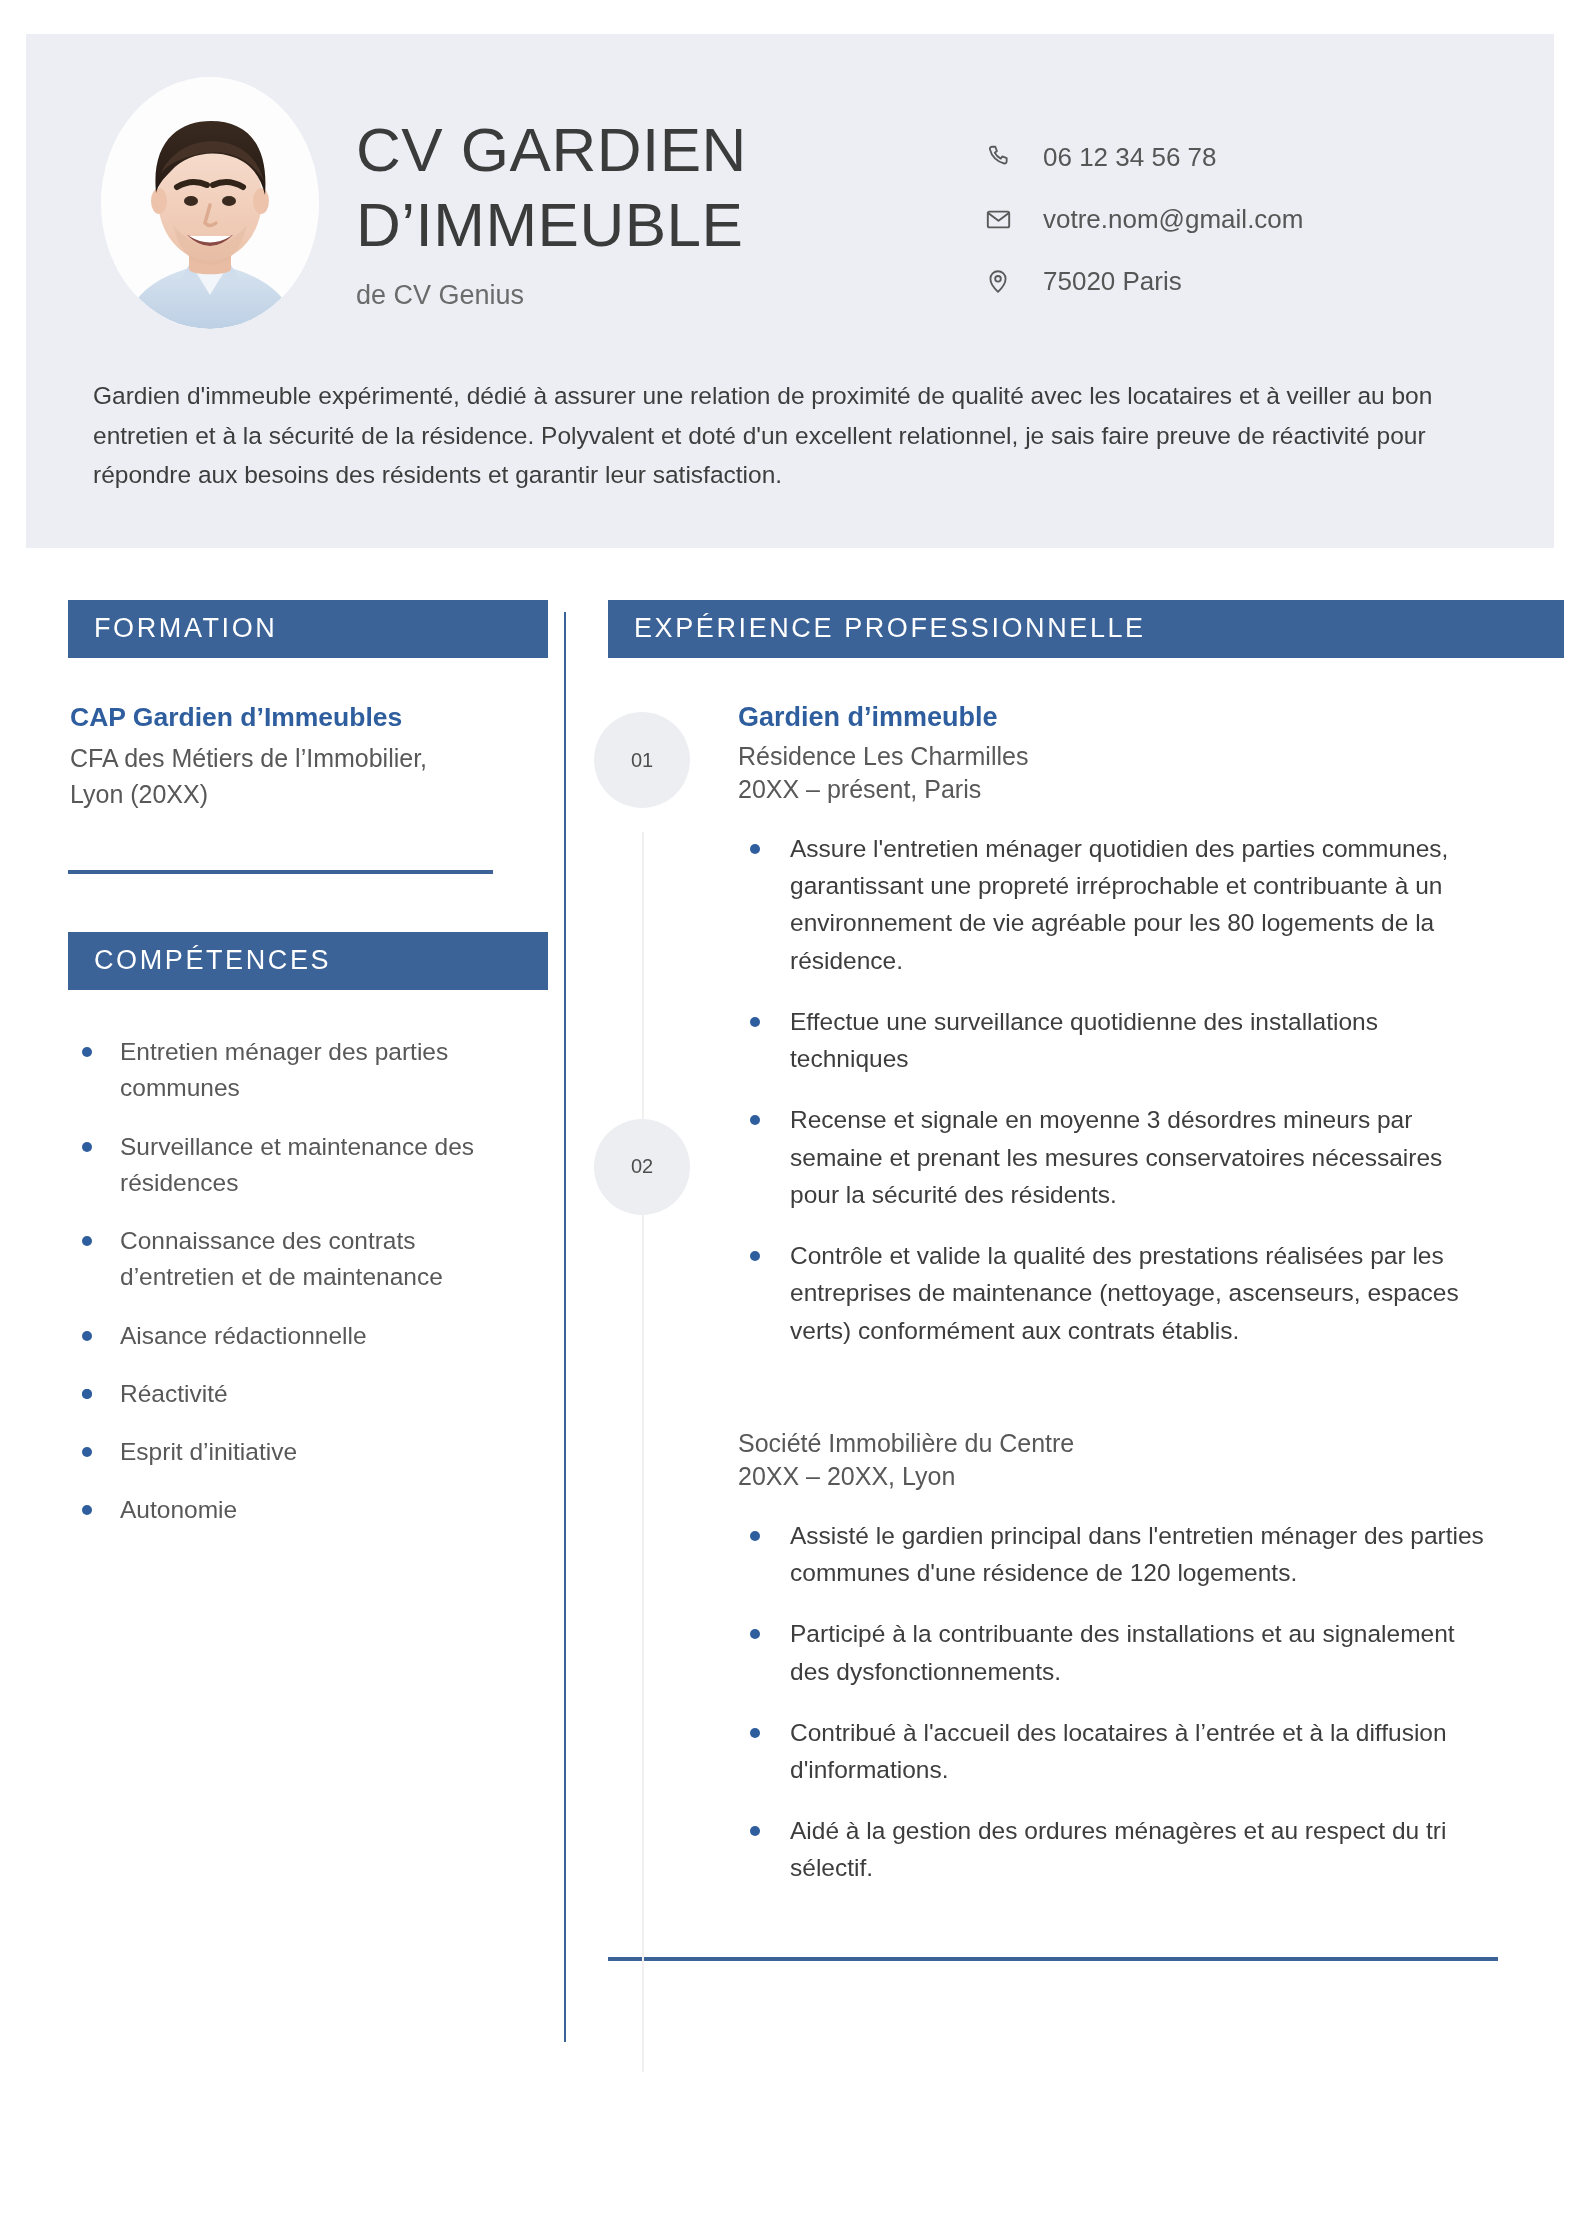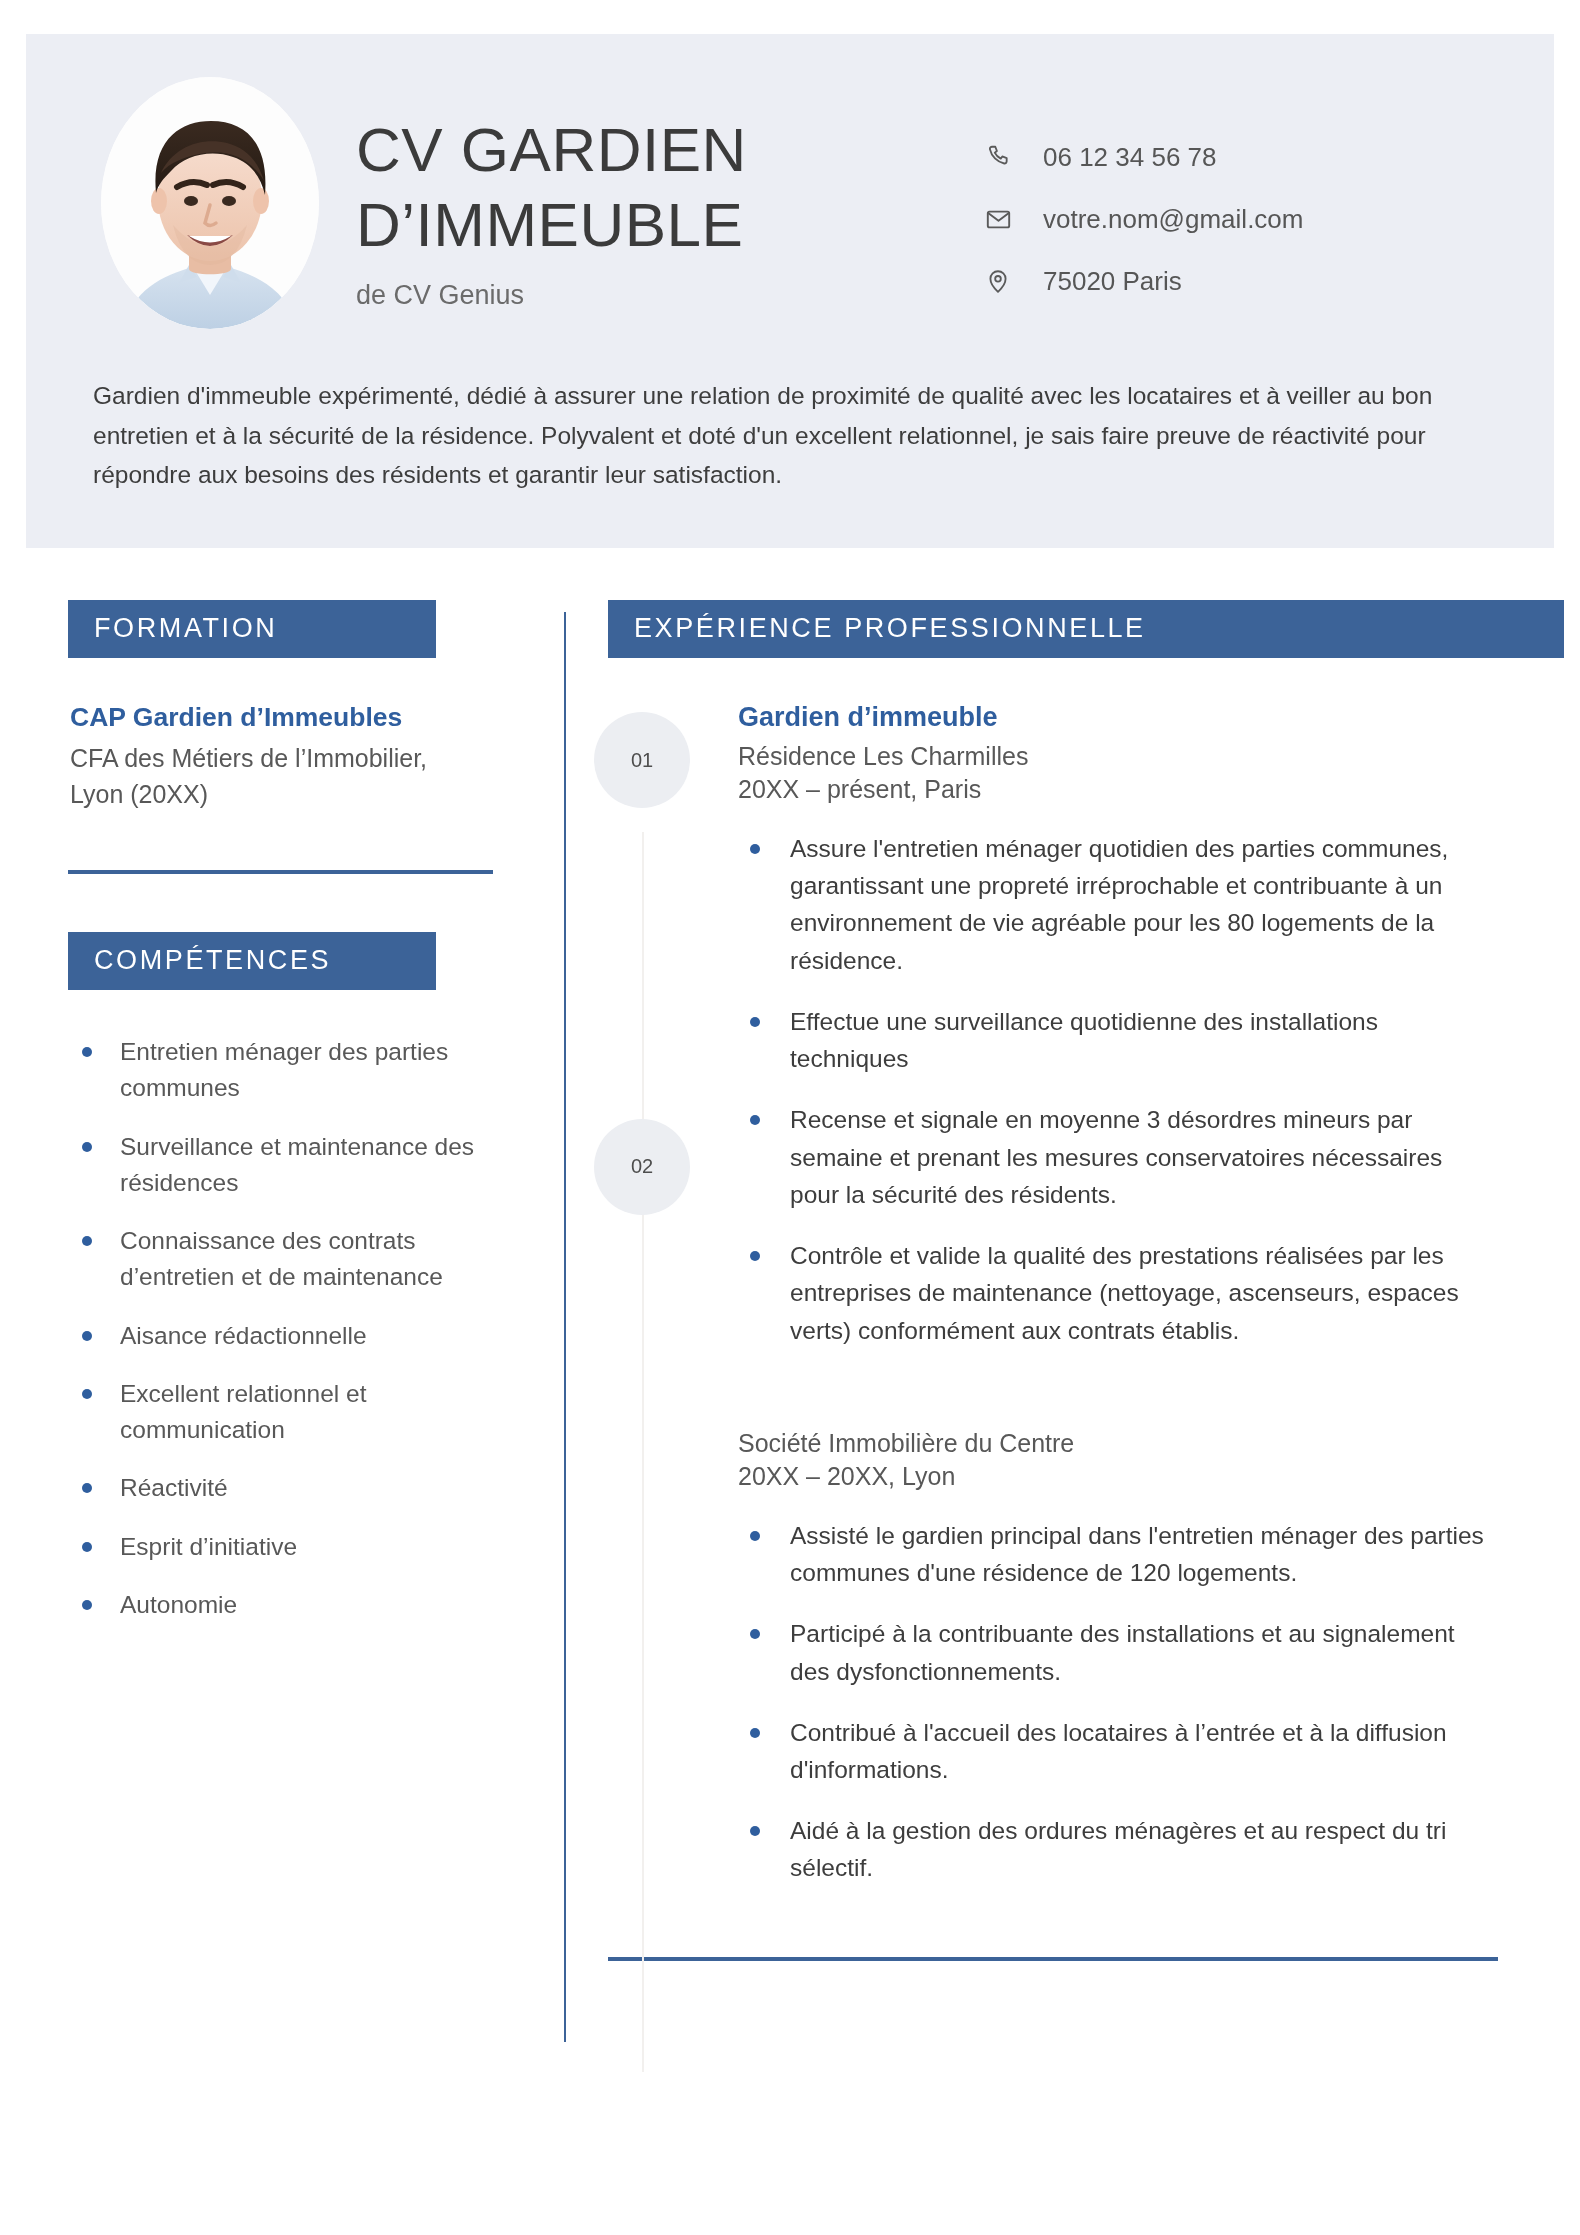--- a/index.html
+++ b/index.html
@@ -138,21 +138,21 @@
 
   .section-bar {
     background: #3c6398;
     color: #ffffff;
     font-size: 27px;
     letter-spacing: 2.6px;
     padding: 13px 0 14px 26px;
     font-weight: 400;
     box-sizing: border-box;
   }
-  .bar-left { width: 368px; }
+  .bar-left { width: 480px; }
   .bar-right { width: 956px; }
 
   .hrule {
     height: 4px;
     background: #3c6398;
     border: 0;
     margin: 0;
   }
 
   
@@ -386,21 +386,21 @@
 
     <hr class="hrule edu-divider">
 
     <div class="section-bar bar-left">COMPÉTENCES</div>
 
     <ul class="skills-list">
       <li class="skill-item"><span class="dot"></span><span>Entretien ménager des parties communes</span></li>
       <li class="skill-item"><span class="dot"></span><span>Surveillance et maintenance des résidences</span></li>
       <li class="skill-item"><span class="dot"></span><span>Connaissance des contrats d’entretien et de maintenance</span></li>
       <li class="skill-item"><span class="dot"></span><span>Aisance rédactionnelle</span></li>
-      <li class="skill-item"><span class="dot"></span><span>Excellent relationnel et communication</span></li>
+      <li class="skill-item"><span class="dot"></span></li>
       <li class="skill-item"><span class="dot"></span><span>Réactivité</span></li>
       <li class="skill-item"><span class="dot"></span><span>Esprit d’initiative</span></li>
       <li class="skill-item"><span class="dot"></span><span>Autonomie</span></li>
     </ul>
 
   </div>
 
   <div class="col-right">
 
     <div class="section-bar bar-right">EXPÉRIENCE PROFESSIONNELLE</div>

